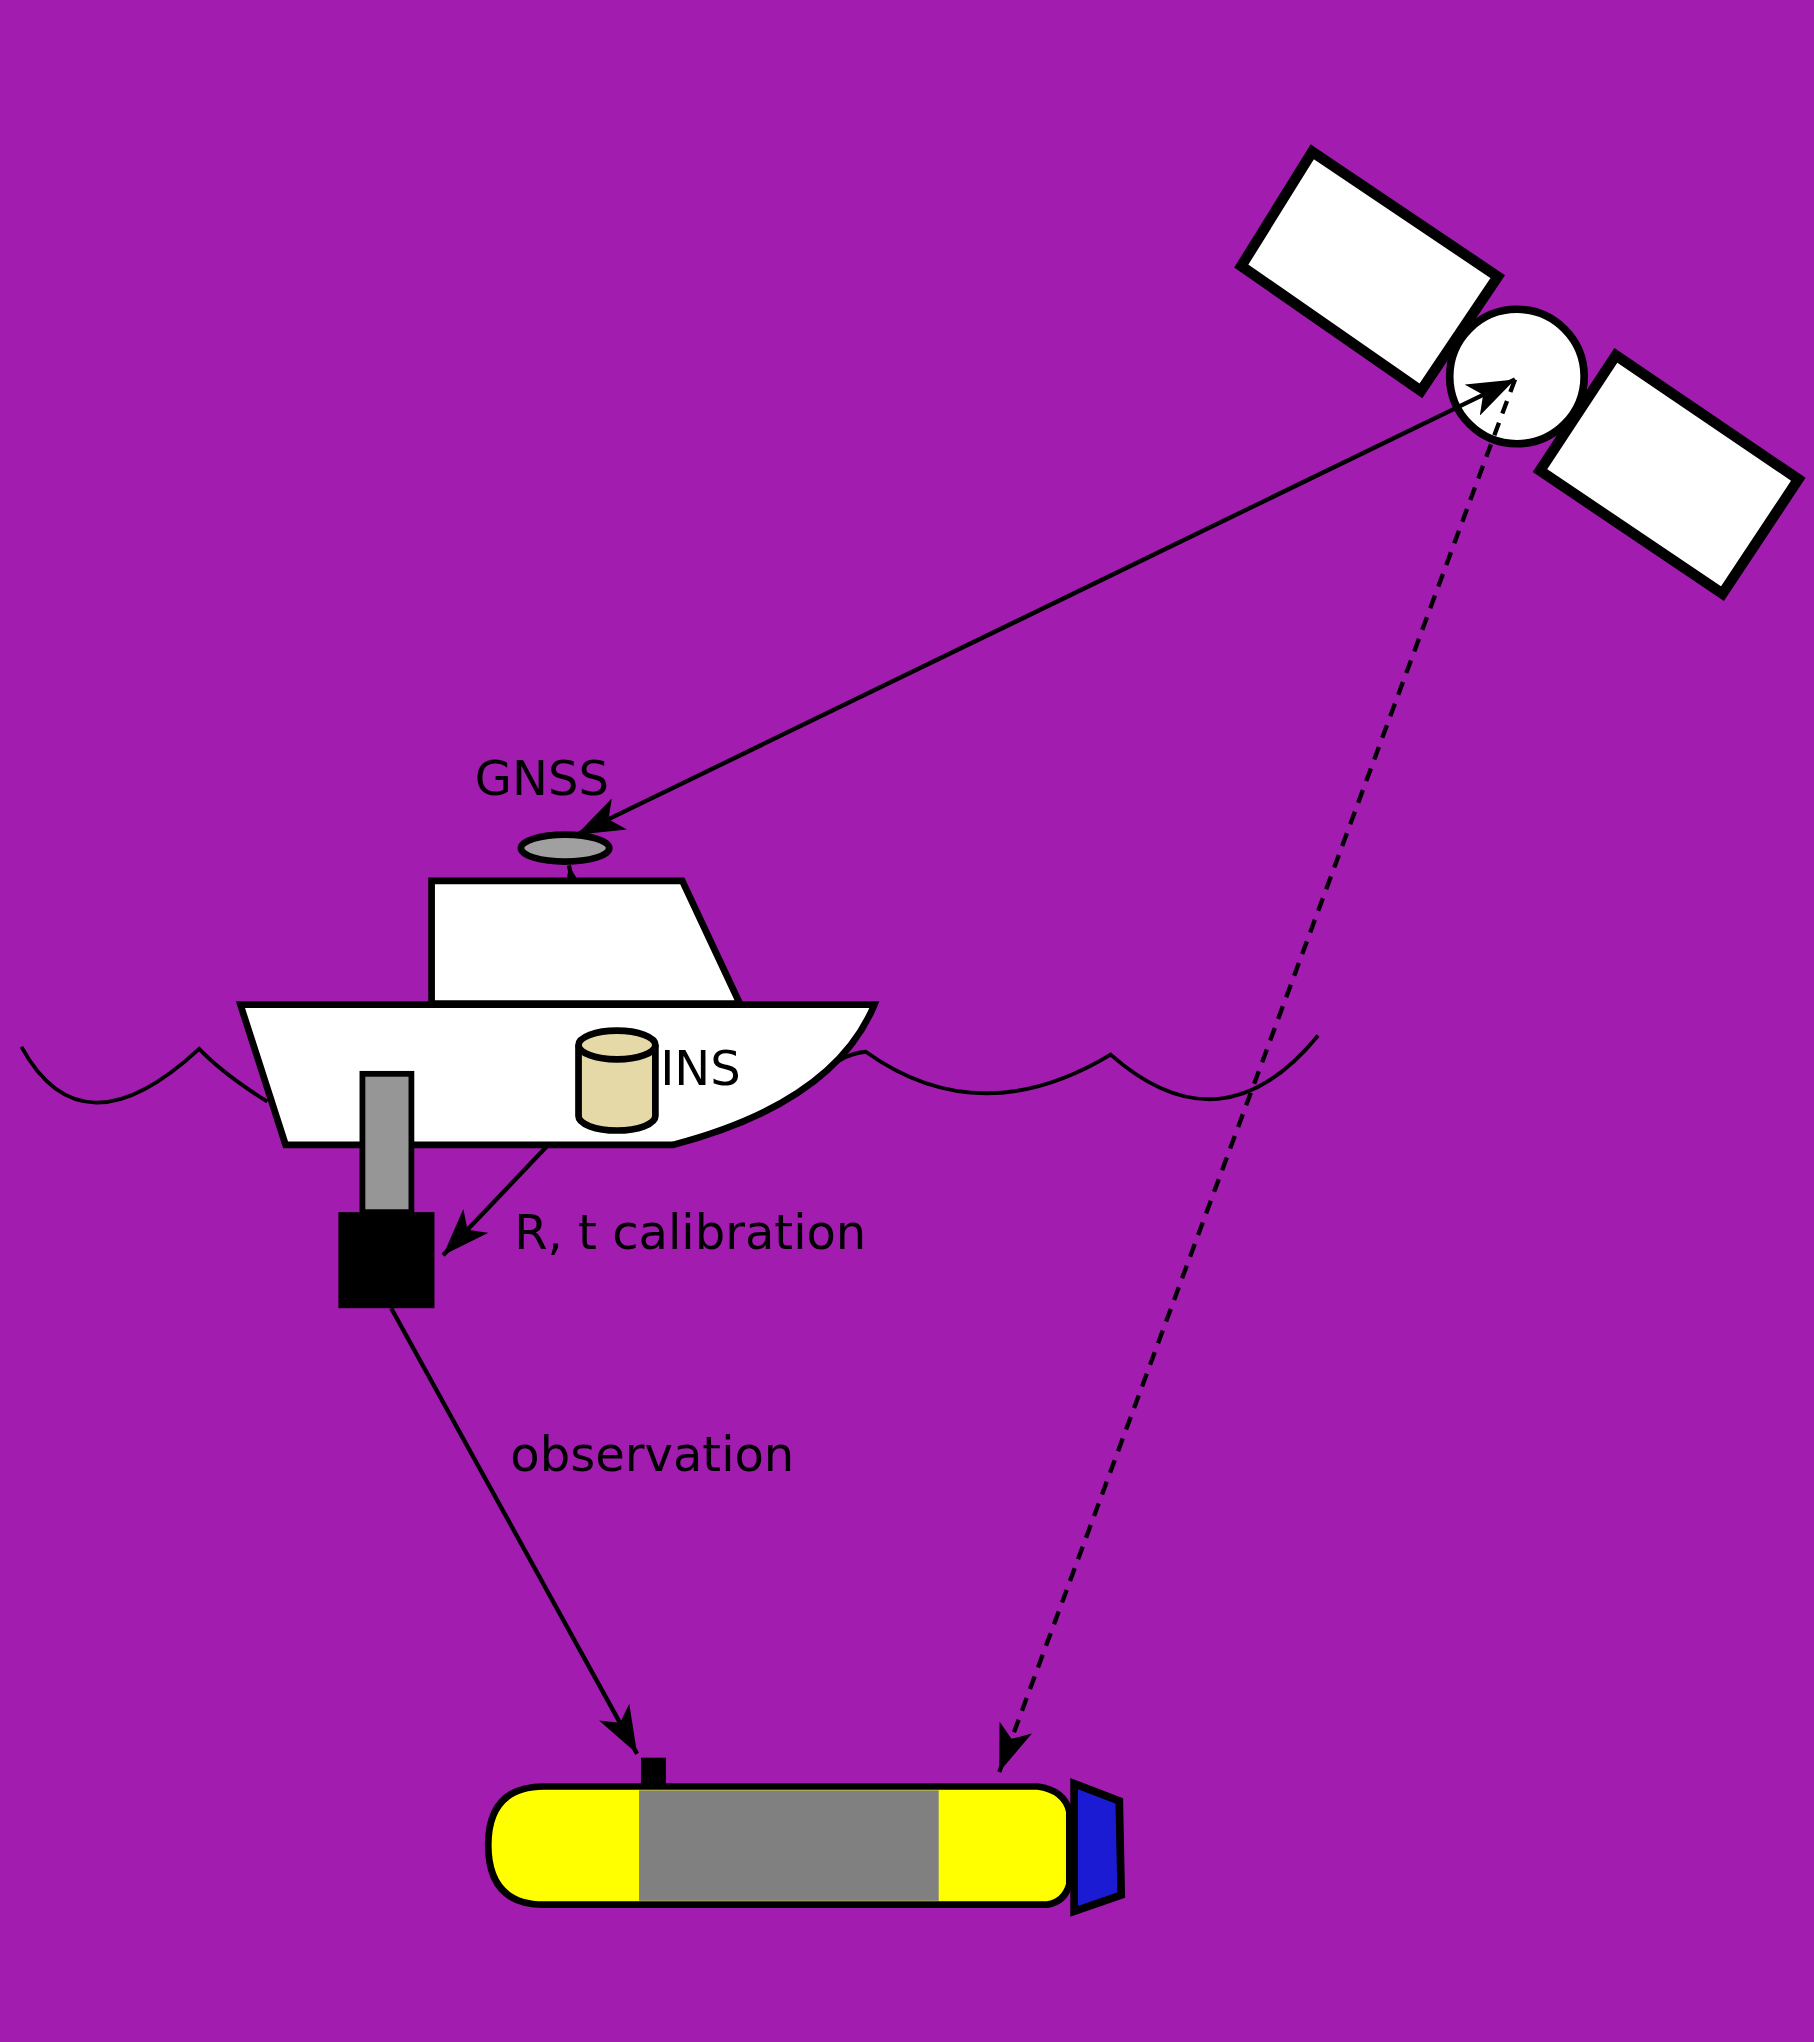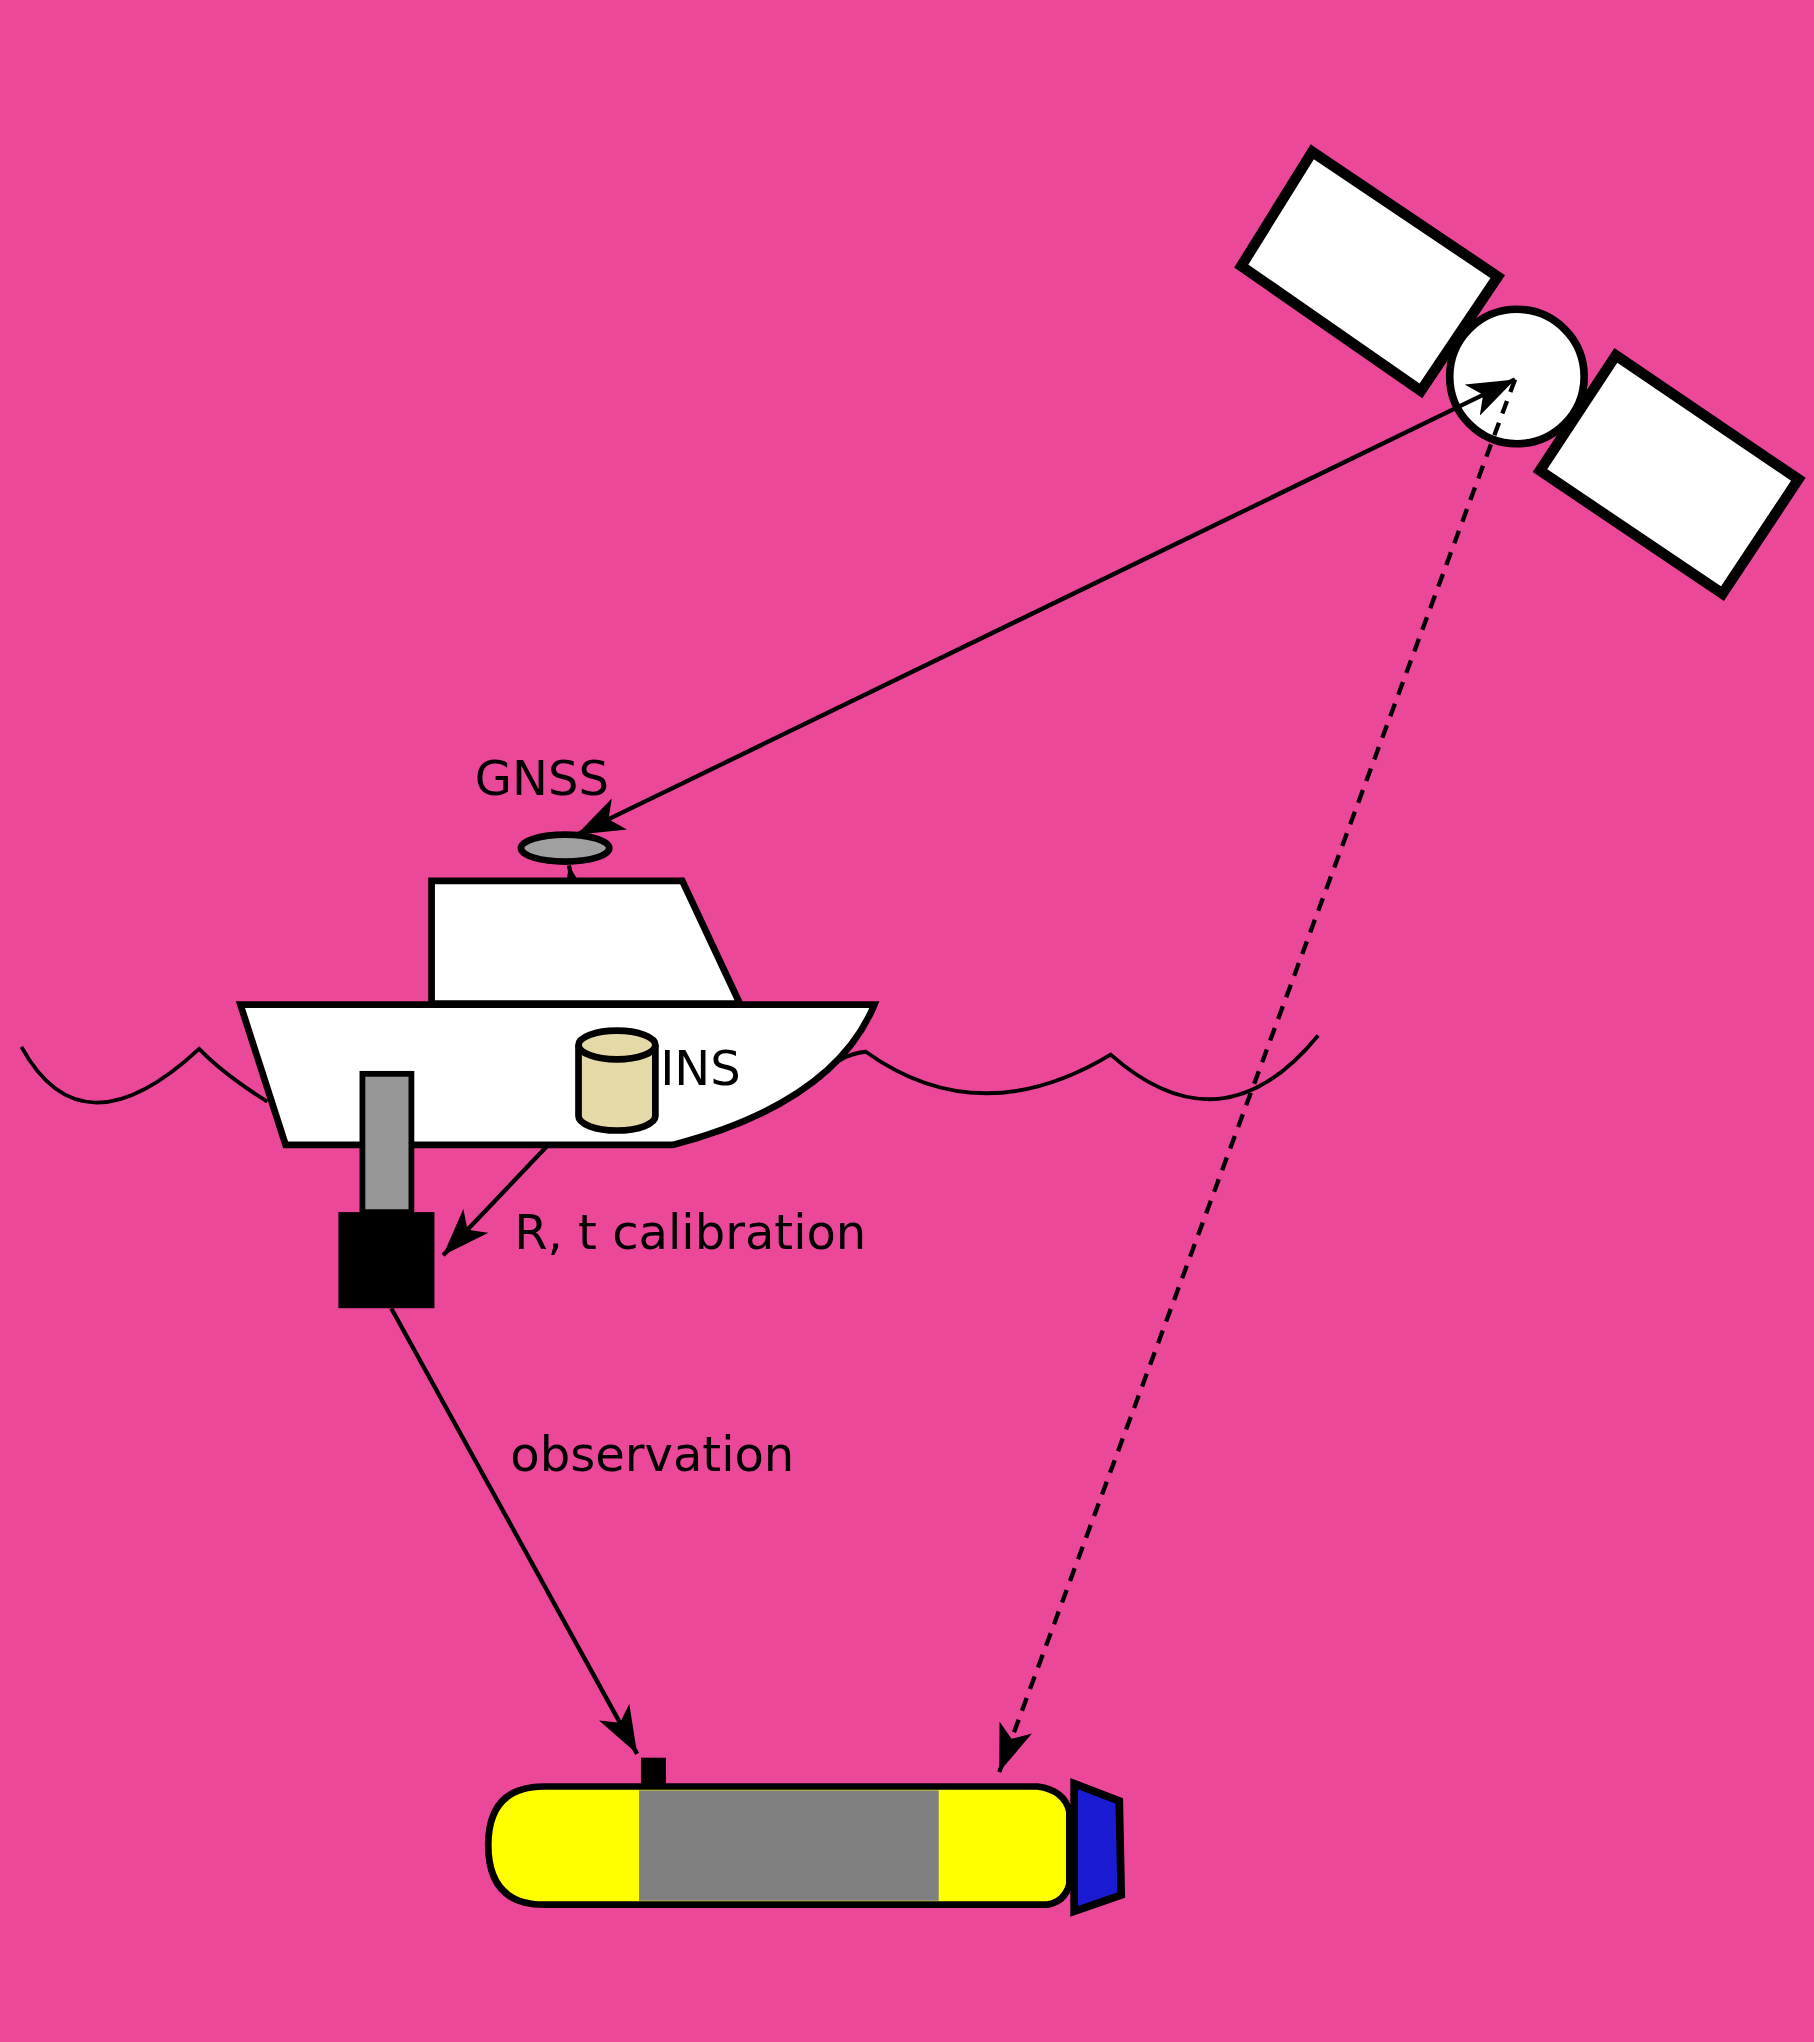--- a/index.html
+++ b/index.html
@@ -4,21 +4,21 @@
 <style>
   html, body {
     margin: 0;
     padding: 0;
     background: #ffffff;
   }
   .canvas {
     position: relative;
     width: 1815px;
     height: 2042px;
-    background: #ec4899;
+    background: #a21caf;
     overflow: hidden;
   }
   svg {
     display: block;
   }
   text.label {
     font-family: "DejaVu Sans", "Liberation Sans", sans-serif;
     font-size: 50px;
     fill: #000000;
   }

